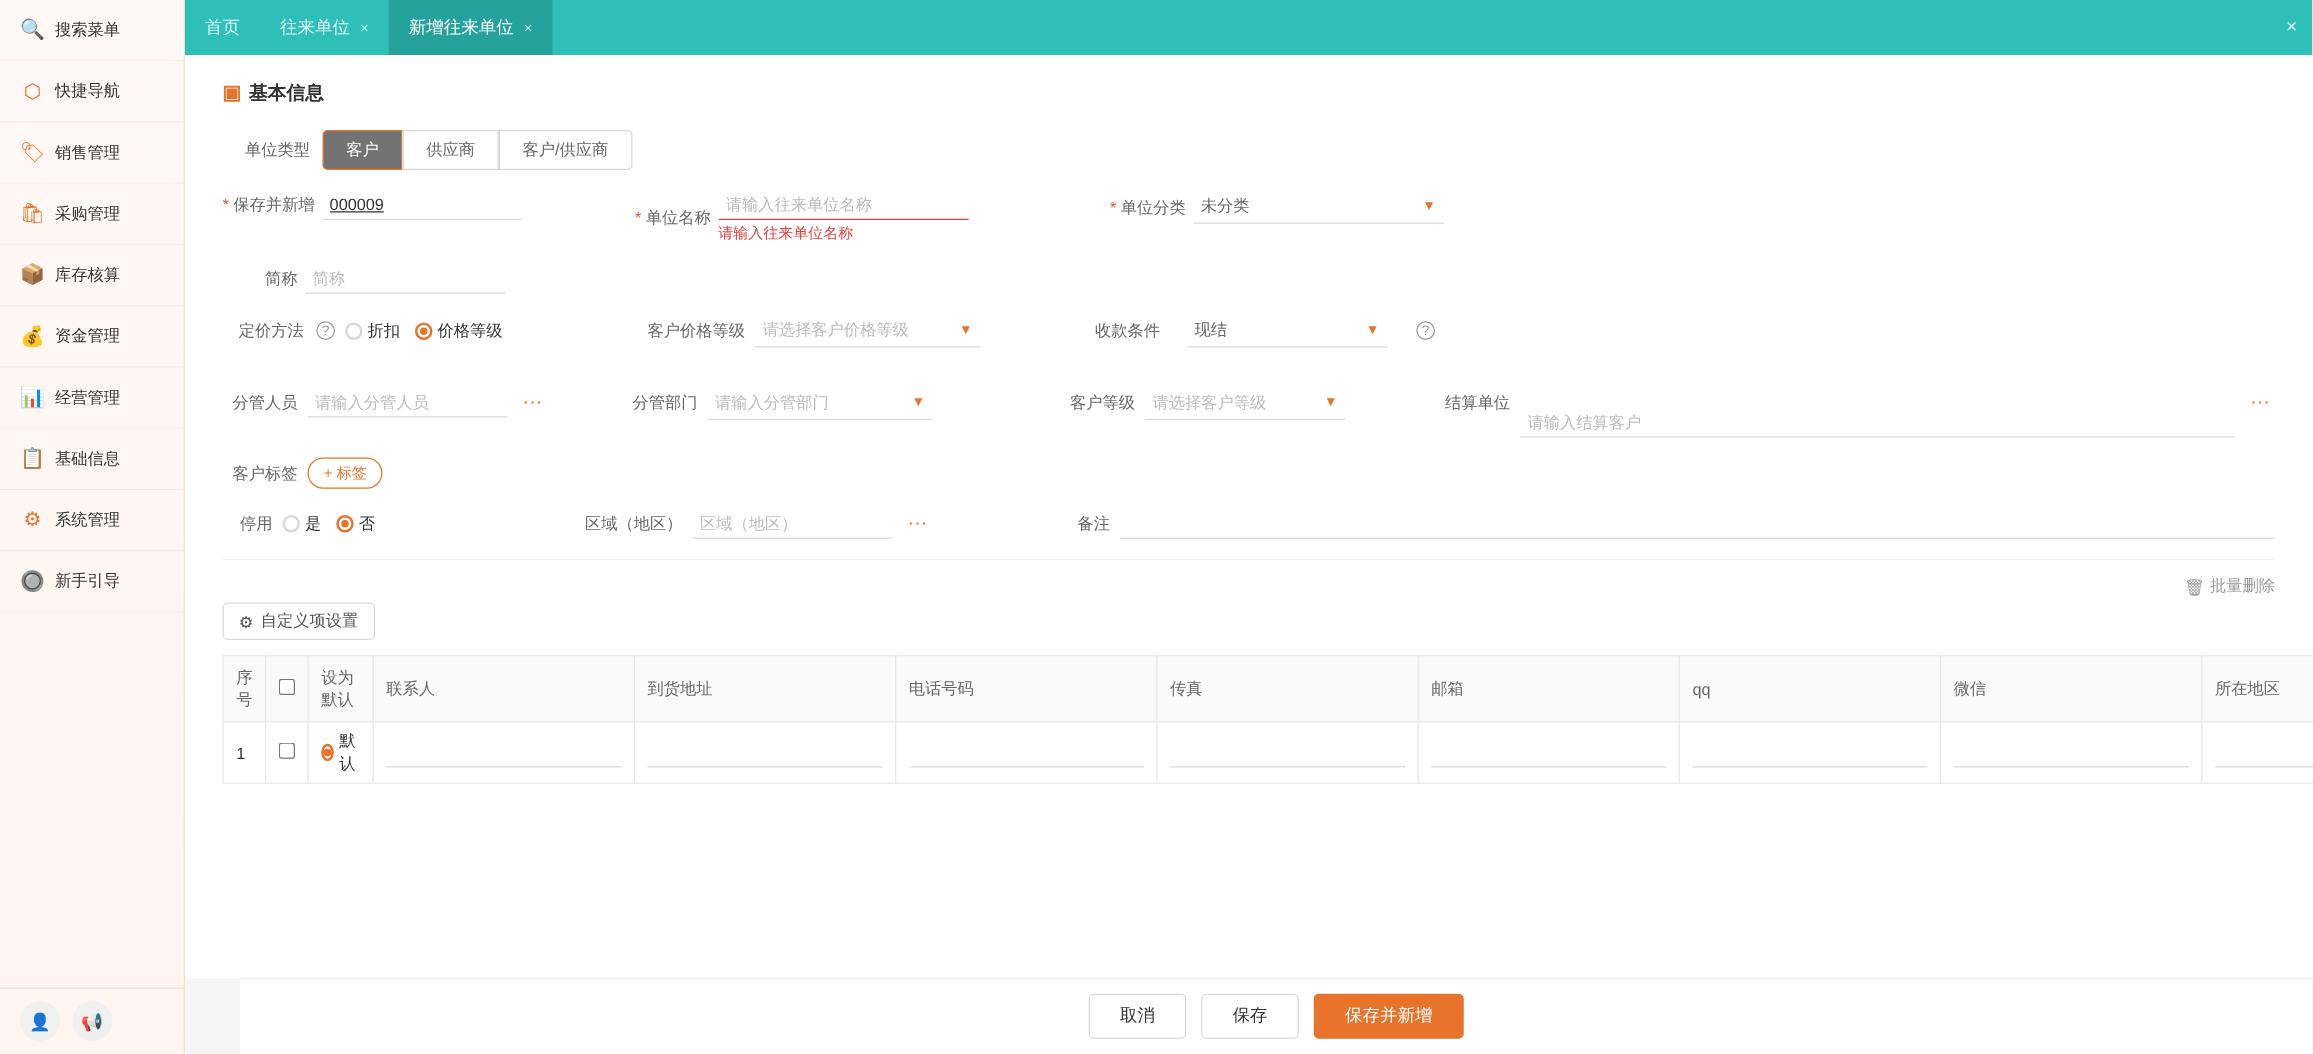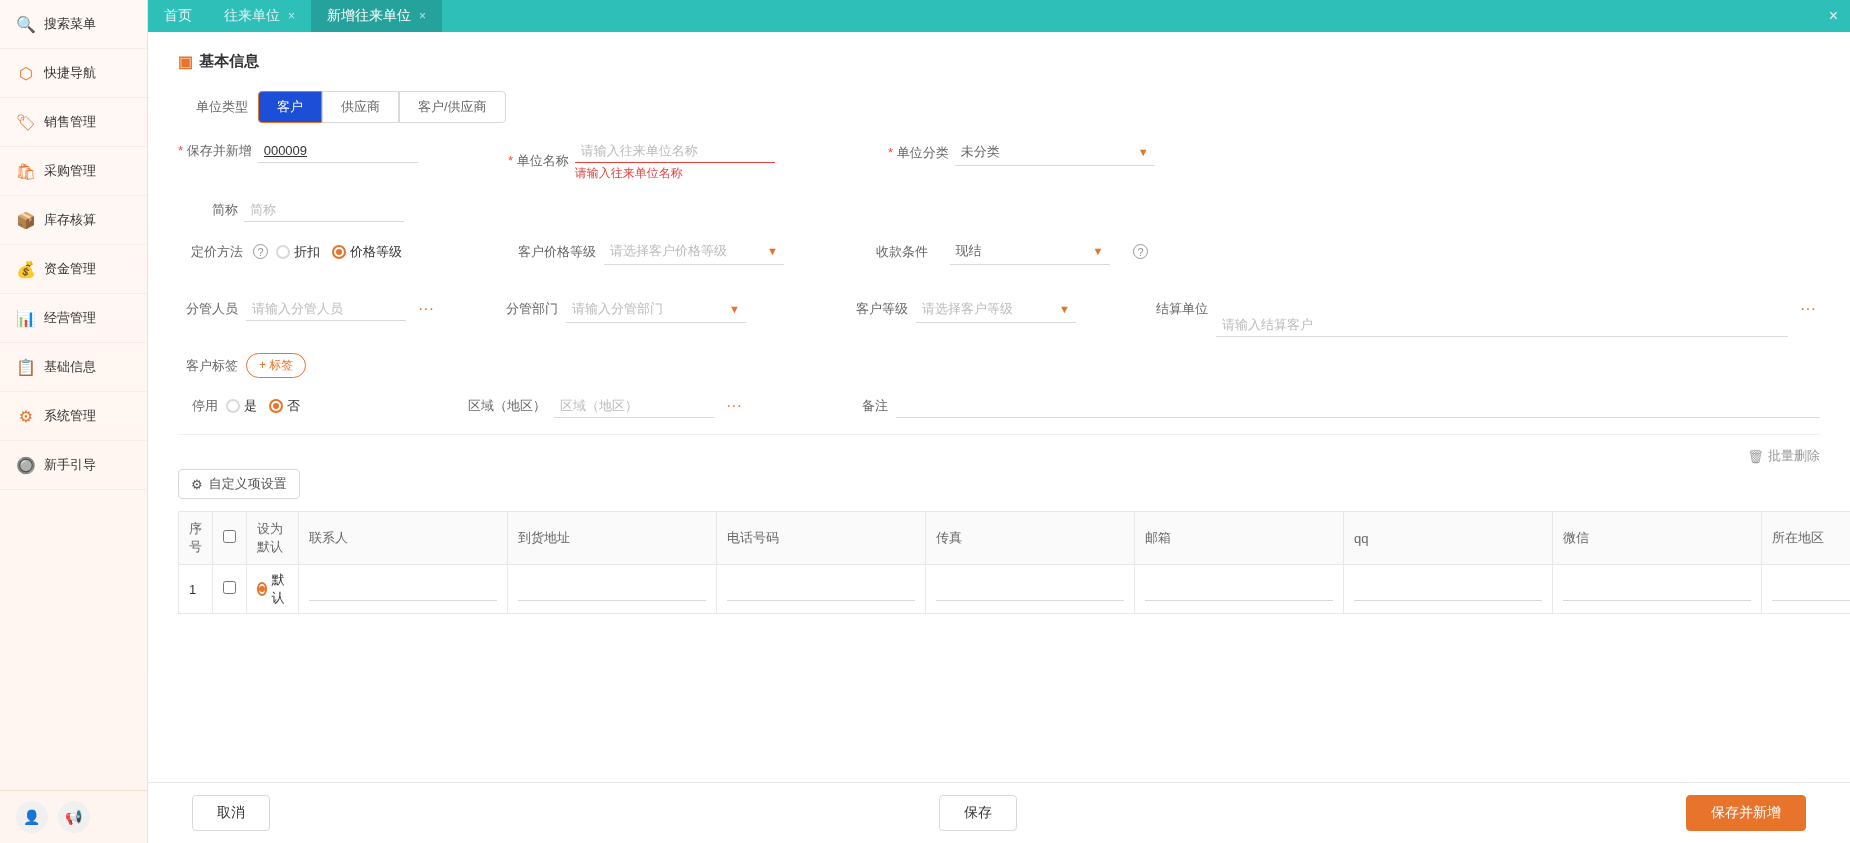--- a/index.html
+++ b/index.html
@@ -59,21 +59,21 @@
       display: flex;
       flex-direction: column;
       overflow: hidden;
     }
 
     
     .tab-bar {
       background: #2dbfb8;
       display: flex;
       align-items: center;
-      height: 32px;
+      height: 44px;
       padding: 0 0;
       flex-shrink: 0;
     }
     .tab-item {
       display: flex;
       align-items: center;
       padding: 0 16px;
       height: 100%;
       color: rgba(255,255,255,0.85);
       cursor: pointer;
@@ -189,21 +189,21 @@
     }
     .unit-type-btn {
       padding: 6px 18px;
       border: 1px solid #d9d9d9;
       background: #fff;
       cursor: pointer;
       font-size: 13px;
       color: #666;
     }
     .unit-type-btn.active {
-      background: #1d4ed8;
+      background: #737373;
       color: #fff;
       border-color: #e8732a;
     }
     .unit-type-btn:first-child { border-radius: 4px 0 0 4px; }
     .unit-type-btn:last-child { border-radius: 0 4px 4px 0; }
 
     
     .radio-group { display: flex; align-items: center; gap: 12px; }
     .radio-item { display: flex; align-items: center; gap: 4px; cursor: pointer; }
     .radio-circle {
@@ -295,26 +295,27 @@
       cursor: pointer;
       display: flex;
       align-items: center;
       gap: 4px;
     }
 
     
     .footer {
       display: flex;
       align-items: center;
-      justify-content: space-between;
+      justify-content: center;
       padding: 12px 44px;
       gap: 12px;
       border-top: 1px solid #e8e8e8;
       background: #fff;
       flex-shrink: 0;
+      margin-left: 44px;
     }
     .btn {
       padding: 8px 24px;
       border-radius: 4px;
       font-size: 14px;
       cursor: pointer;
       border: 1px solid #d9d9d9;
       background: #fff;
       color: #333;
     }

